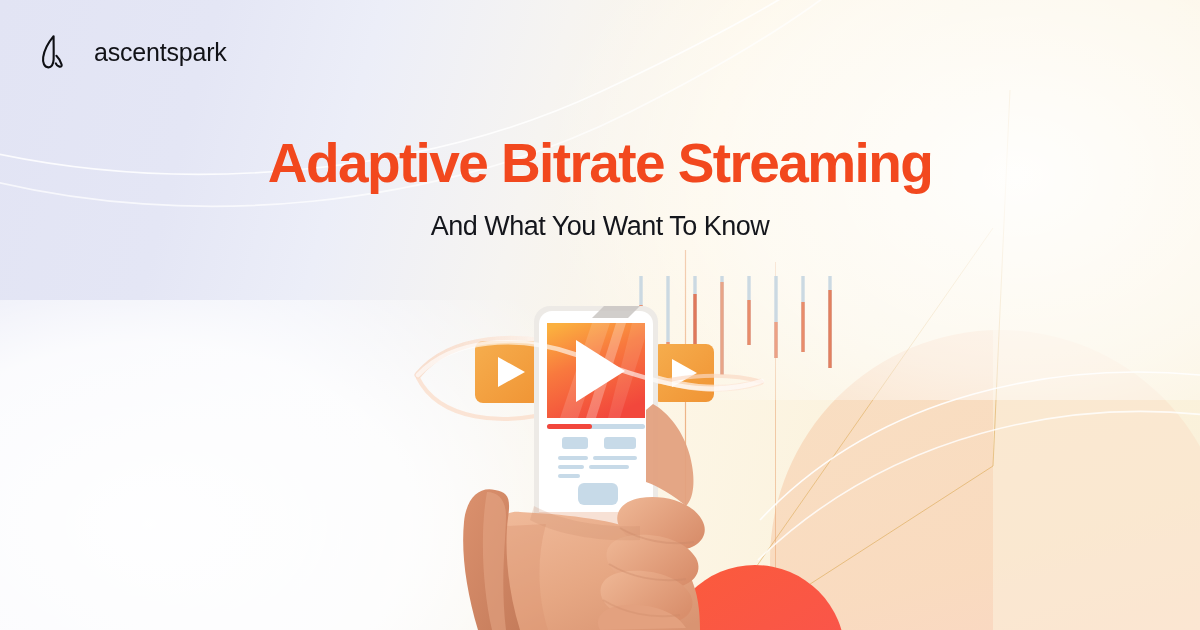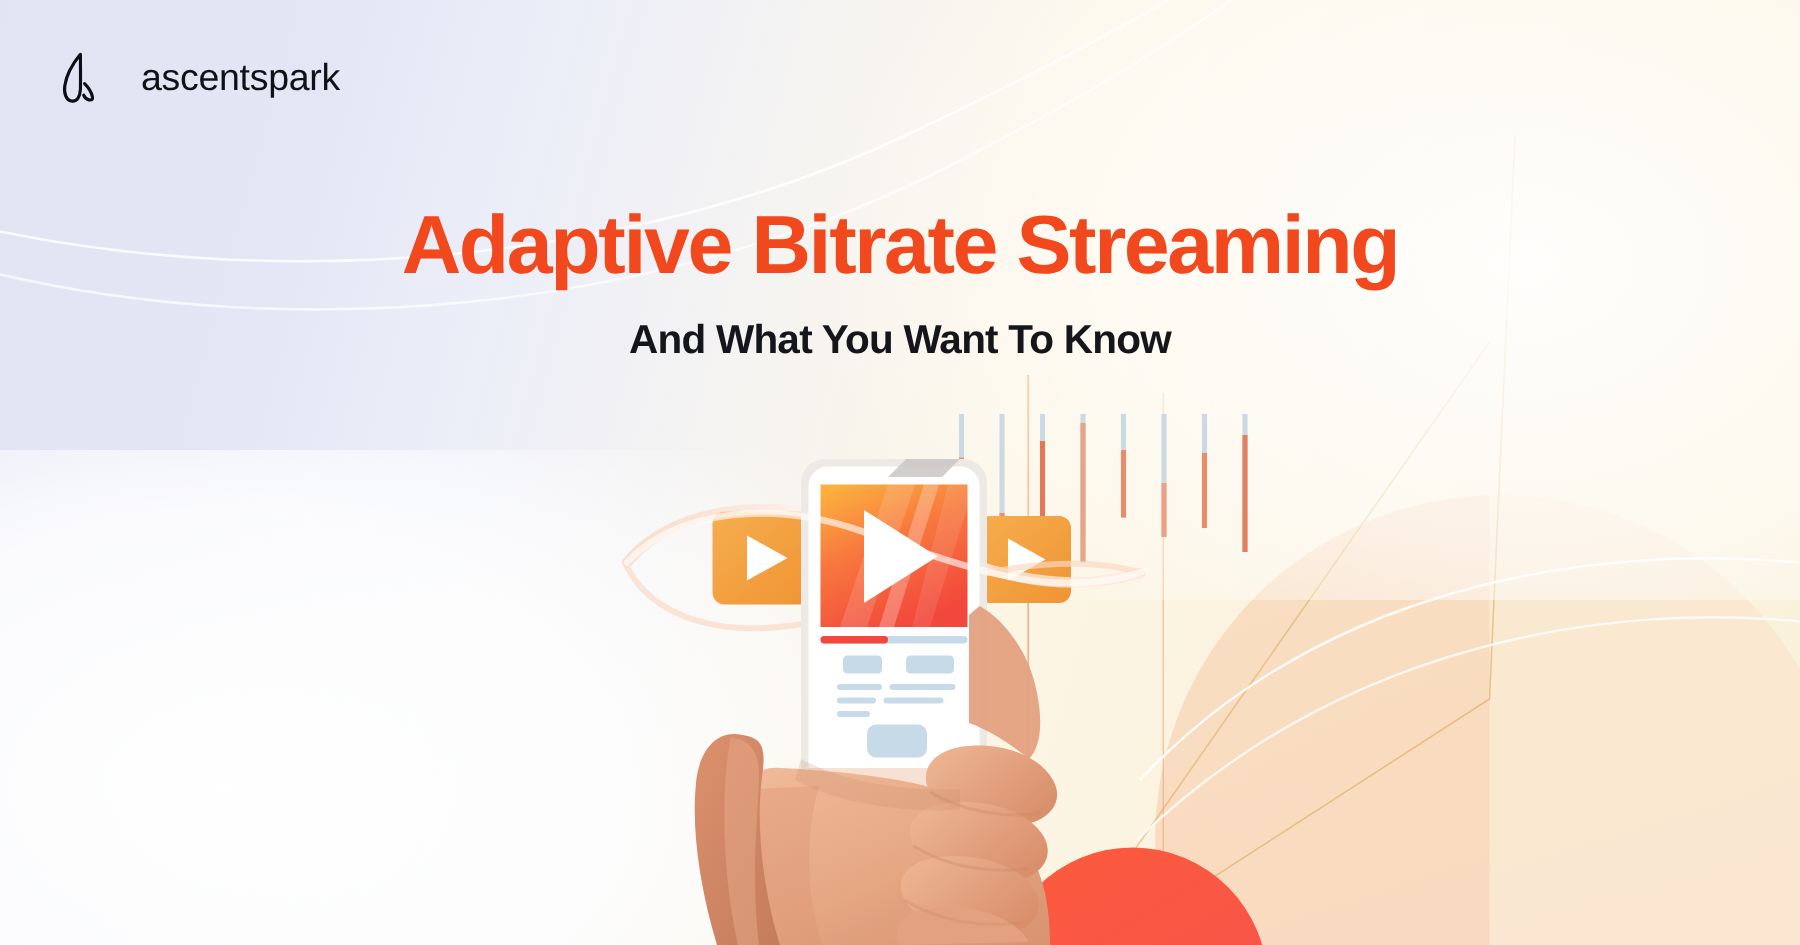--- a/index.html
+++ b/index.html
@@ -43,21 +43,21 @@
     font-family:"Liberation Sans", sans-serif;
   }
   
   .headline{
     position:absolute;left:0;top:133px;width:1200px;text-align:center;
     font-size:55px;line-height:60px;font-weight:bold;letter-spacing:-1.6px;
     color:#F2481E;white-space:nowrap;
   }
   .subhead{
     position:absolute;left:0;top:209px;width:1200px;text-align:center;
-    font-size:27px;line-height:34px;font-weight:bold;letter-spacing:-.5px;
+    font-size:27px;line-height:34px;font-weight:normal;letter-spacing:-.5px;
     color:#14161c;white-space:nowrap;
   }
 </style>
 </head>
 <body>
 
 <div id="stage">
 
   <svg class="layer" viewBox="0 0 1200 630">
     <defs>

